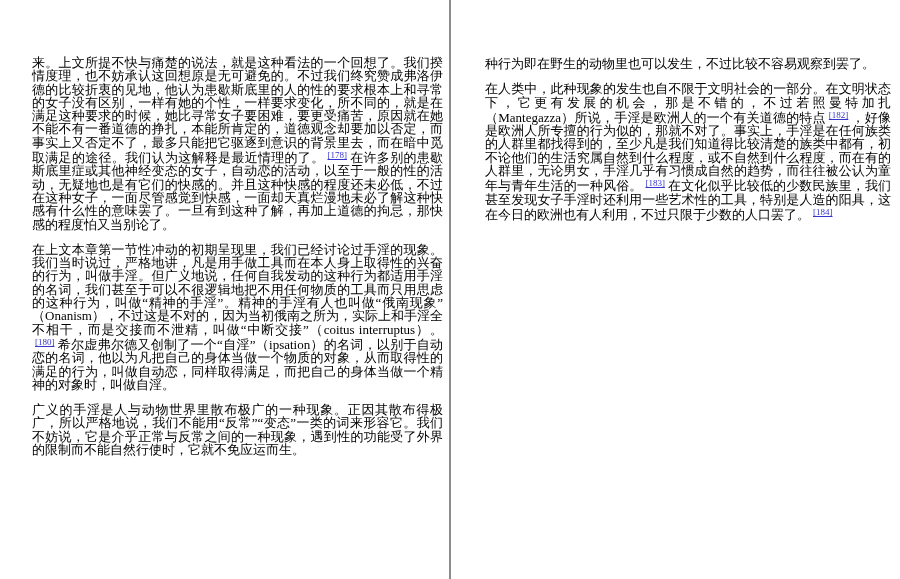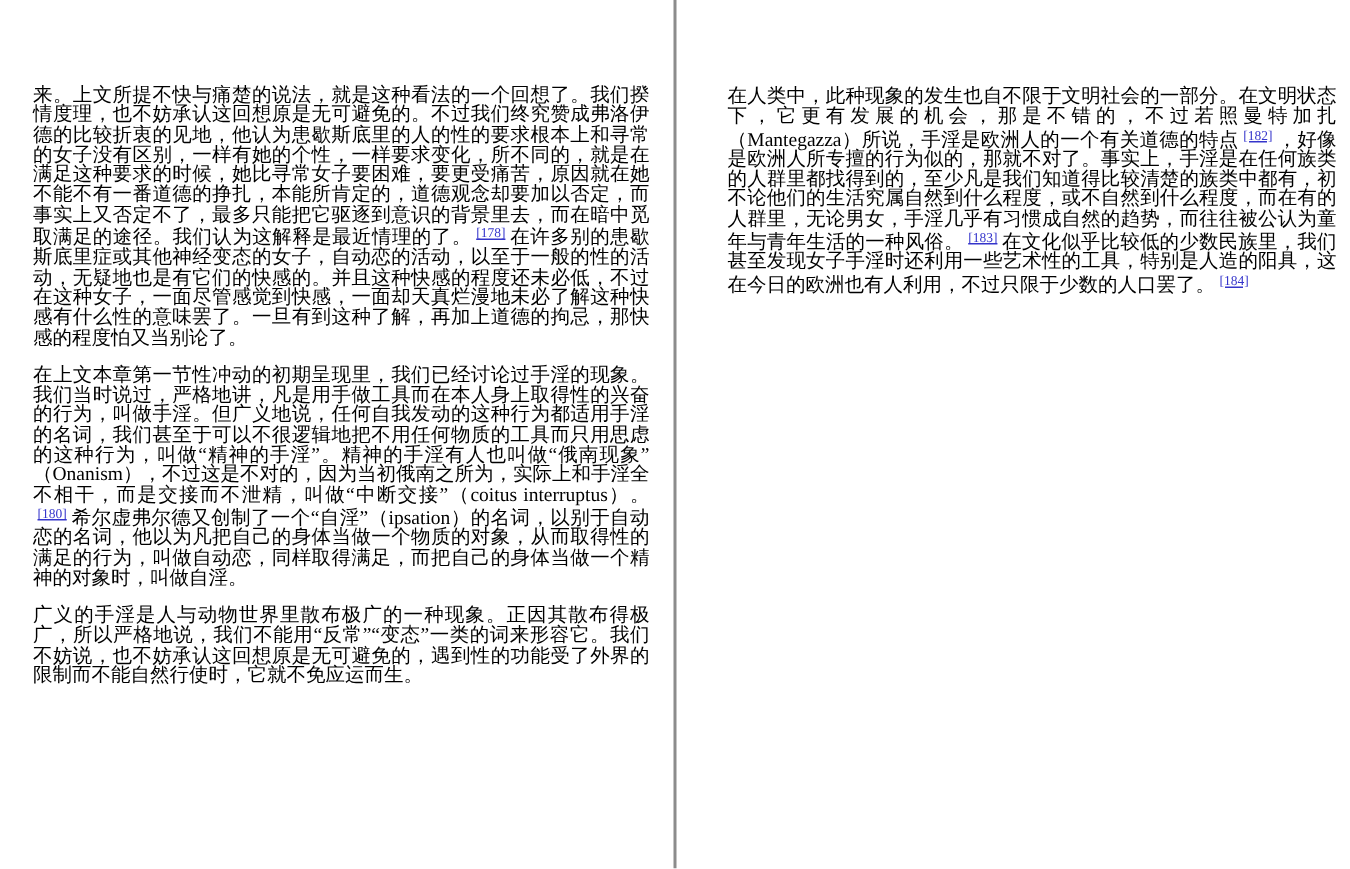--- a/index.html
+++ b/index.html
@@ -19,21 +19,21 @@
   }
   .page {
     position: absolute;
     top: 56px;
     font-size: 13px;
     line-height: 13.3px;
     text-align: justify;
     text-justify: inter-ideograph;
     letter-spacing: 0;
   }
-  .page-left  { left: 22px;  width: 411px; }
+  .page-left  { left: 32px;  width: 411px; }
   .page-right { left: 485px; width: 406px; top: 57px; }
   .page > :first-child { margin-top: 0; }
   p.paragraph {
     margin: 12px 0;
   }
   h2.heading {
     font-size: 17px;
     font-weight: bold;
     text-align: center;
     line-height: 20px;
@@ -58,19 +58,20 @@
     height: 579px;
   }
 </style>
 </head>
 <body style="background: rgb(255, 255, 255);">
 
 <div class="book" style="color: rgb(0, 0, 0);">
   <div class="page page-left">
       <p class="paragraph"><span>来。上文所提不快与痛楚的说法，就是这种看法的一个回想了。我们揆情度理，也不妨承认这回想原是无可避免的。不过我们终究赞成弗洛伊德的比较折衷的见地，他认为患歇斯底里的人的性的要求根本上和寻常的女子没有区别，一样有她的个性，一样要求变化，所不同的，就是在满足这种要求的时候，她比寻常女子要困难，要更受痛苦，原因就在她不能不有一番道德的挣扎，本能所肯定的，道德观念却要加以否定，而事实上又否定不了，最多只能把它驱逐到意识的背景里去，而在暗中觅取满足的途径。我们认为这解释是最近情理的了。</span><a class="ref" href="#" style="color: rgb(53, 53, 203);">[178]</a><span>在许多别的患歇斯底里症或其他神经变态的女子，自动恋的活动，以至于一般的性的活动，无疑地也是有它们的快感的。并且这种快感的程度还未必低，不过在这种女子，一面尽管感觉到快感，一面却天真烂漫地未必了解这种快感有什么性的意味罢了。一旦有到这种了解，再加上道德的拘忌，那快感的程度怕又当别论了。</span></p>
       <p class="paragraph"><span>在上文本章第一节性冲动的初期呈现里，我们已经讨论过手淫的现象。我们当时说过，严格地讲，凡是用手做工具而在本人身上取得性的兴奋的行为，叫做手淫。但广义地说，任何自我发动的这种行为都适用手淫的名词，我们甚至于可以不很逻辑地把不用任何物质的工具而只用思虑的这种行为，叫做“精神的手淫”。精神的手淫有人也叫做“俄南现象”（Onanism），不过这是不对的，因为当初俄南之所为，实际上和手淫全不相干，而是交接而不泄精，叫做“中断交接”（coitus interruptus）。</span><a class="ref" href="#" style="color: rgb(53, 53, 203);">[180]</a><span>希尔虚弗尔德又创制了一个“自淫”（ipsation）的名词，以别于自动恋的名词，他以为凡把自己的身体当做一个物质的对象，从而取得性的满足的行为，叫做自动恋，同样取得满足，而把自己的身体当做一个精神的对象时，叫做自淫。</span></p>
-      <p class="paragraph"><span>广义的手淫是人与动物世界里散布极广的一种现象。正因其散布得极广，所以严格地说，我们不能用“反常”“变态”一类的词来形容它。我们不妨说，也不妨承认这回想原是无可避免的，遇到性的功能受了外界的限制而不能自然行使时，它就不免应运而生。</span></p>
+      <p class="paragraph"><span>广义的手淫是人与动物世界里散布极广的一种现象。正因其散布得极广，所以严格地说，我们不能用“反常”“变态”一类的词来形容它。我们不妨说，它是介乎正常与反常之间的一种现象，遇到性的功能受了外界的限制而不能自然行使时，它就不免应运而生。</span></p>
     </div>
   <div class="divider" style="background: rgb(140, 140, 140);"></div>
   <div class="page page-right">
+      <p class="paragraph"><span>种行为即在野生的动物里也可以发生，不过比较不容易观察到罢了。</span></p>
       <p class="paragraph"><span>在人类中，此种现象的发生也自不限于文明社会的一部分。在文明状态下，它更有发展的机会，那是不错的，不过若照曼特加扎（Mantegazza）所说，手淫是欧洲人的一个有关道德的特点</span><a class="ref" href="#" style="color: rgb(53, 53, 203);">[182]</a><span>，好像是欧洲人所专擅的行为似的，那就不对了。事实上，手淫是在任何族类的人群里都找得到的，至少凡是我们知道得比较清楚的族类中都有，初不论他们的生活究属自然到什么程度，或不自然到什么程度，而在有的人群里，无论男女，手淫几乎有习惯成自然的趋势，而往往被公认为童年与青年生活的一种风俗。</span><a class="ref" href="#" style="color: rgb(53, 53, 203);">[183]</a><span>在文化似乎比较低的少数民族里，我们甚至发现女子手淫时还利用一些艺术性的工具，特别是人造的阳具，这在今日的欧洲也有人利用，不过只限于少数的人口罢了。</span><a class="ref" href="#" style="color: rgb(53, 53, 203);">[184]</a></p>
     </div>
 </div>
 
 </body></html>

